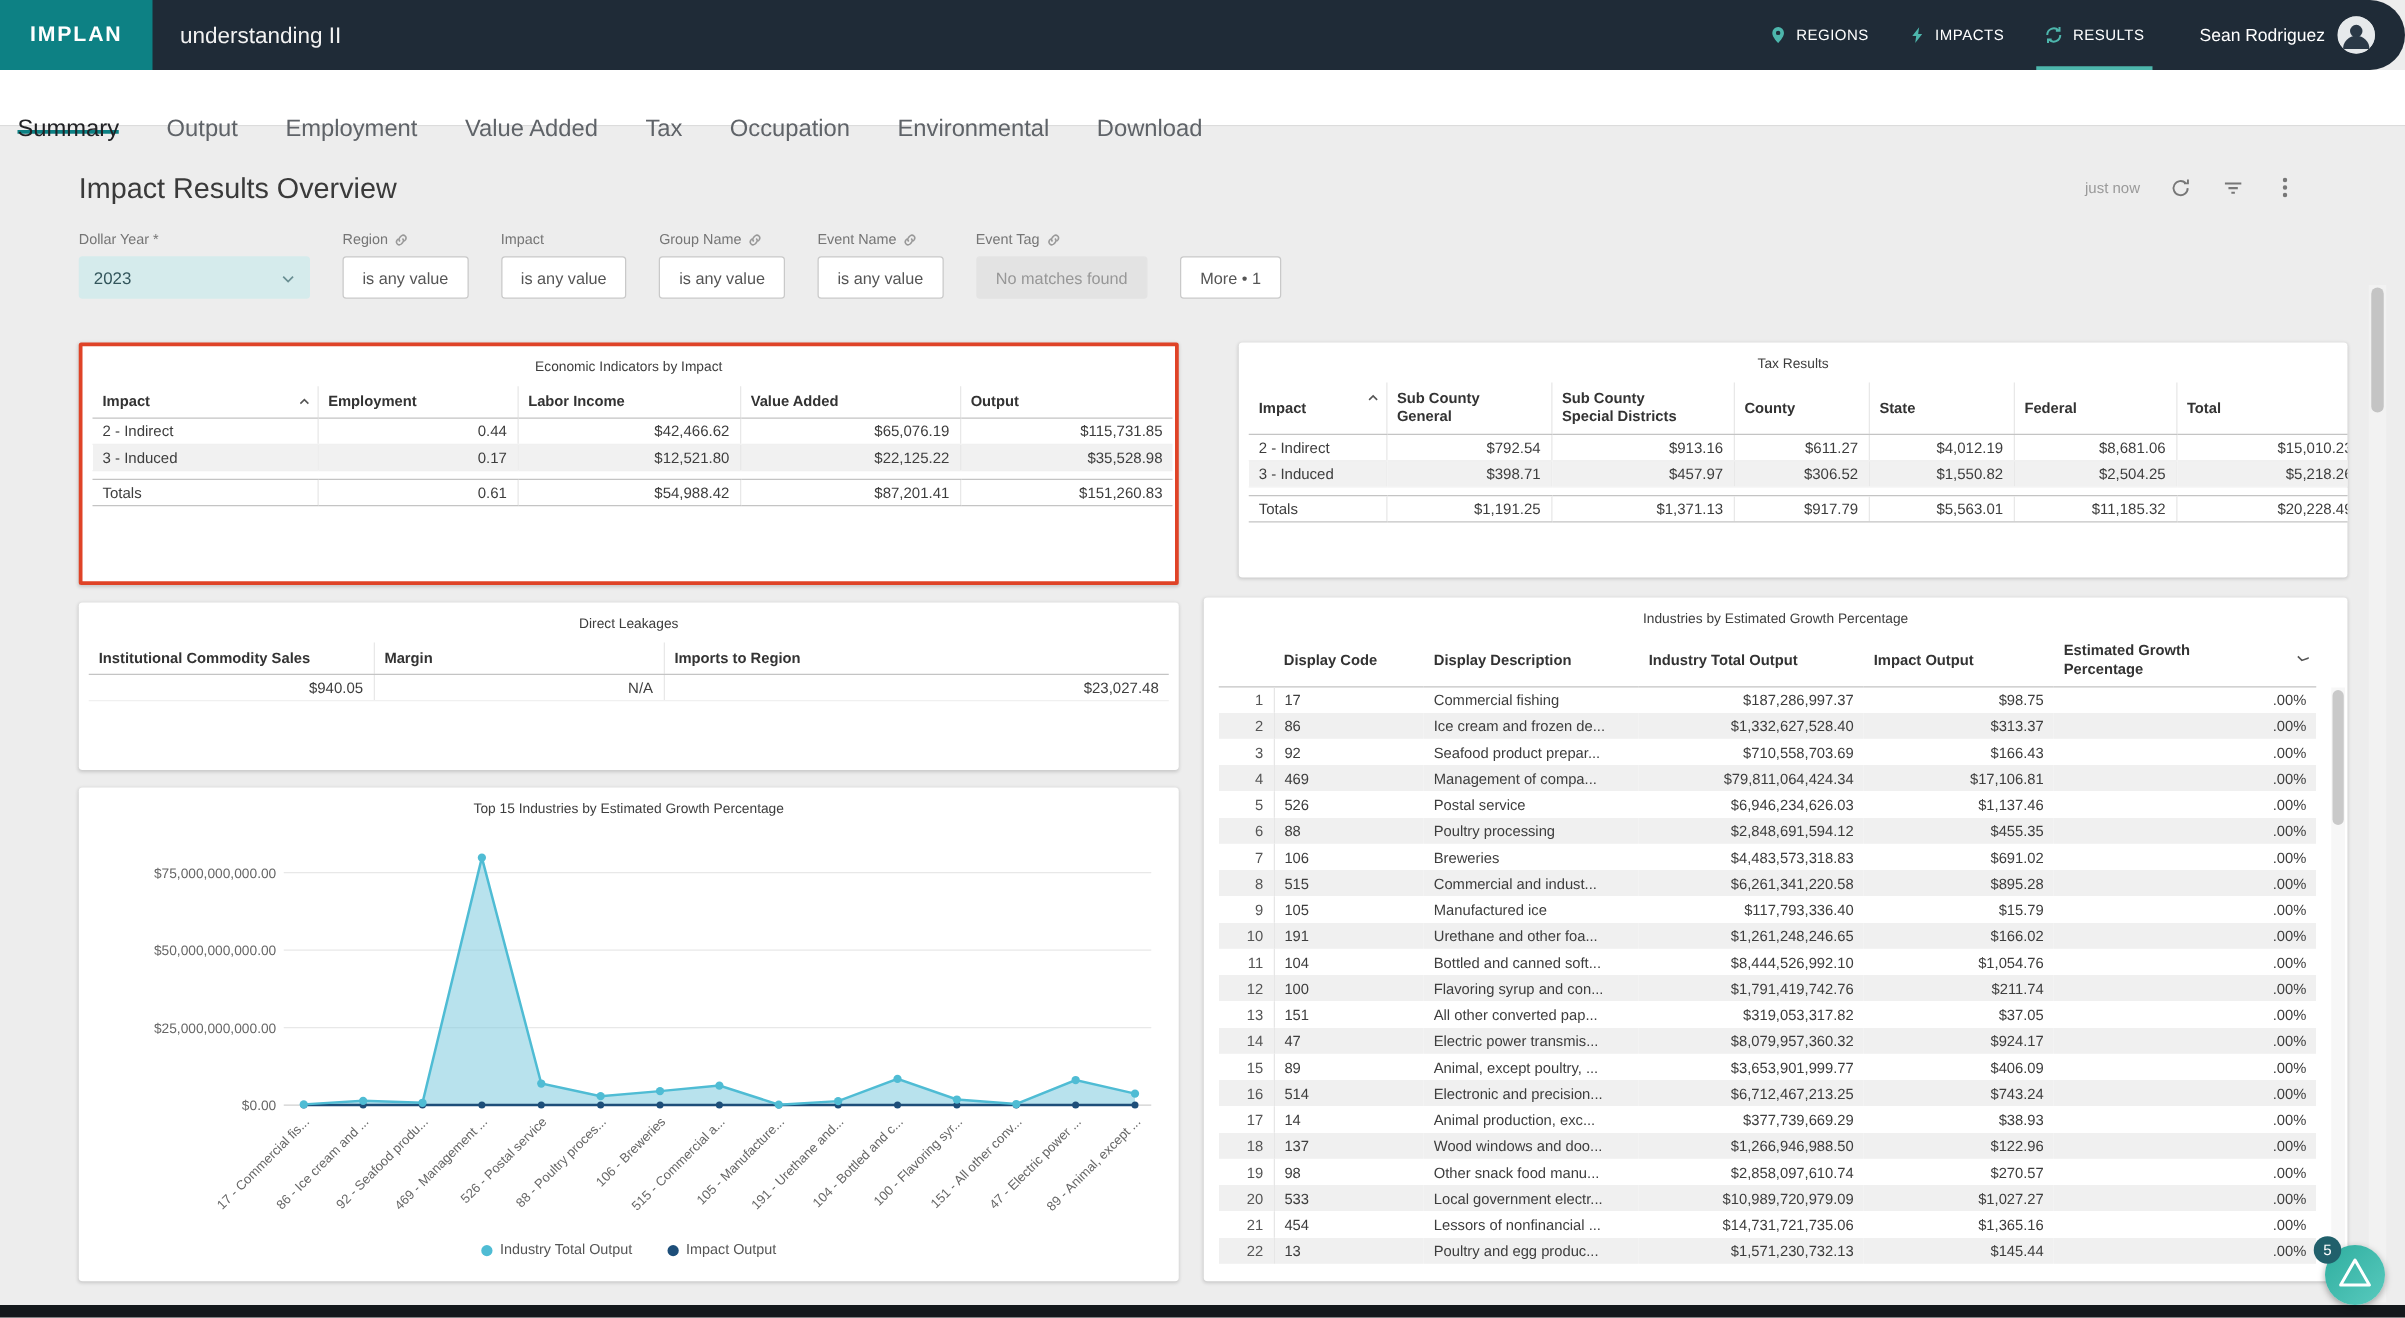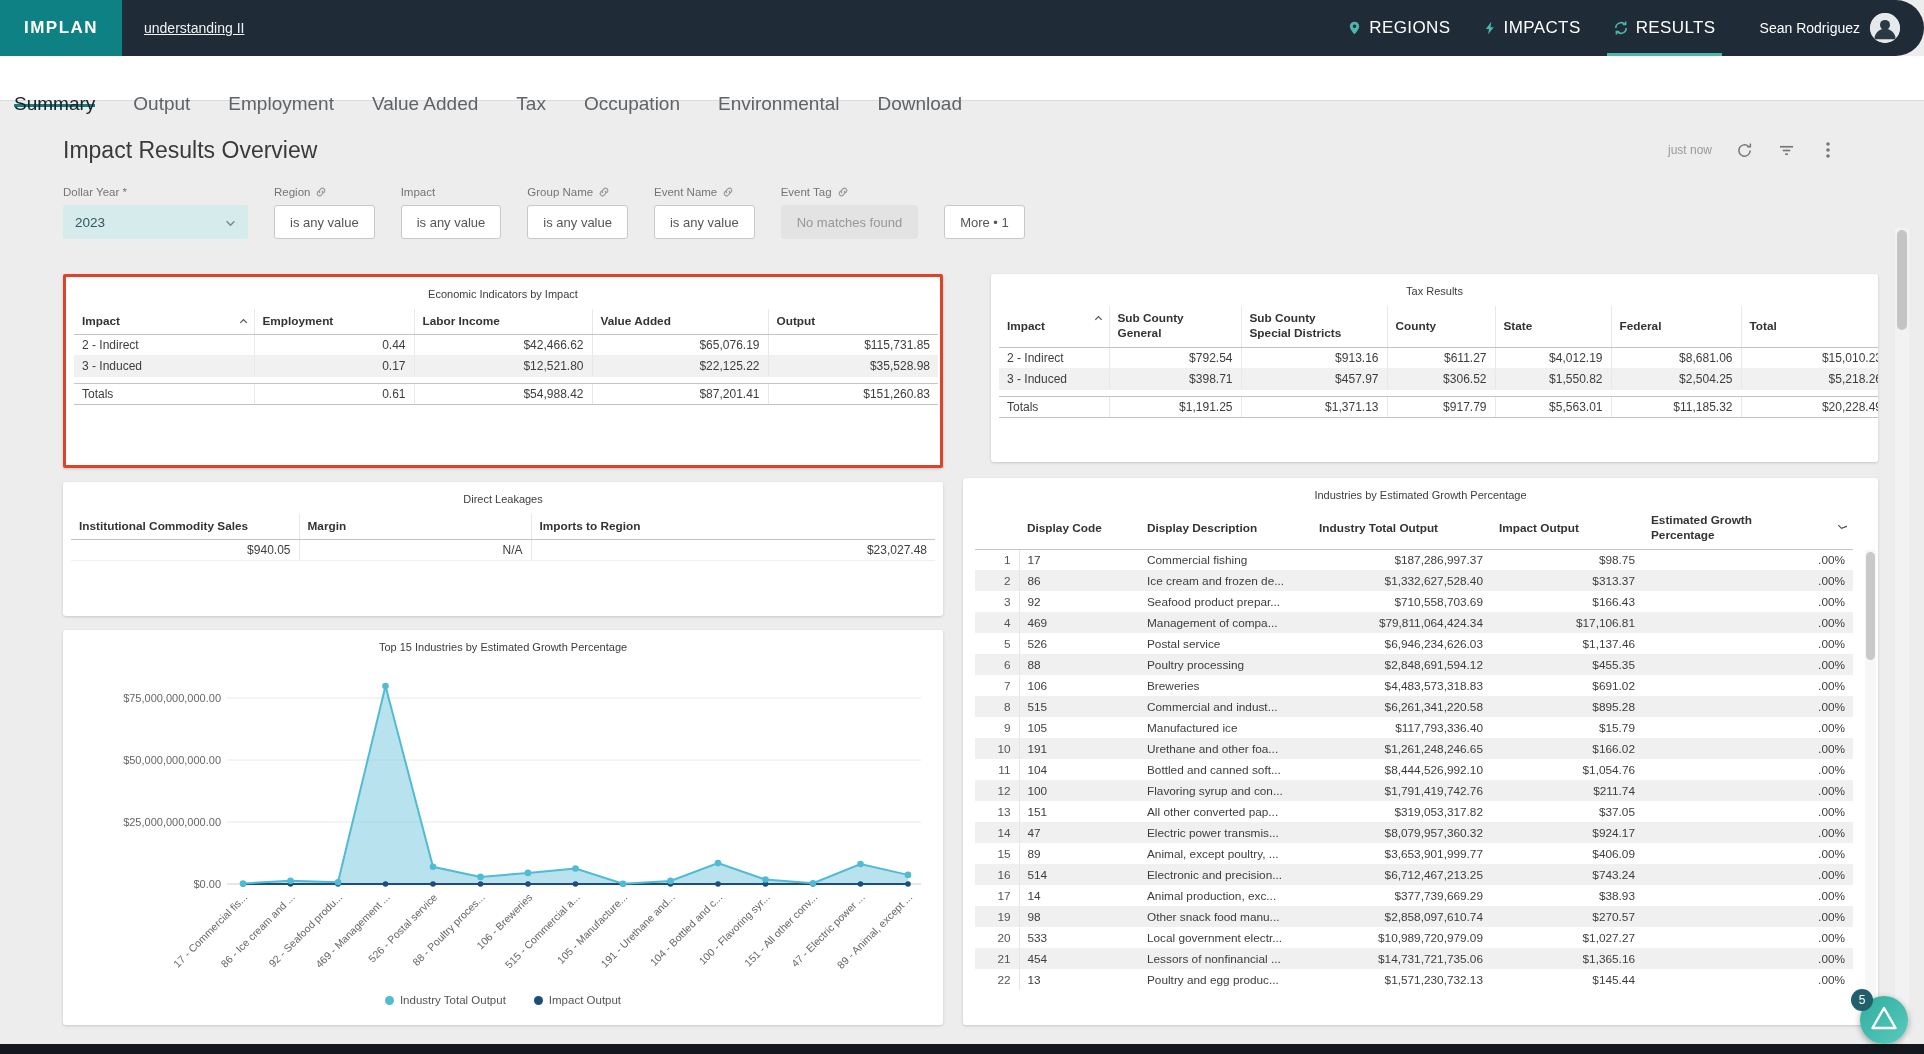--- a/index.html
+++ b/index.html
@@ -1,24 +1,24 @@
 <!DOCTYPE html>
 <html><head>
 <meta charset="utf-8">
 <style>
   *{margin:0;padding:0;box-sizing:border-box;}
   html,body{width:1924px;height:1054px;overflow:hidden;background:#ededed;font-family:"Liberation Sans",sans-serif;}
 
   
   .header{position:absolute;top:0;left:0;right:0;height:56px;background:#1f2b37;display:flex;align-items:stretch;z-index:20;border-radius:28px;}
   .logo{width:122px;background:#0d8184;color:#fff;font-size:17px;font-weight:bold;letter-spacing:1.5px;display:flex;align-items:center;justify-content:center;cursor:pointer;}
-  .project{color:#f2f2f2;font-size:14px;display:flex;align-items:center;margin-left:22px;text-decoration:underline;}
+  .project{color:#f2f2f2;font-size:18px;display:flex;align-items:center;margin-left:22px;}
   .hspacer{flex:1;}
   .nav{display:flex;margin-right:28px;}
-  .nav-item{display:flex;align-items:center;gap:7px;color:#fff;font-size:17px;letter-spacing:.4px;padding:0 16px;cursor:pointer;position:relative;}
+  .nav-item{display:flex;align-items:center;gap:7px;color:#fff;font-size:12px;letter-spacing:.4px;padding:0 16px;cursor:pointer;position:relative;}
   .nav-item.active::after{content:"";position:absolute;left:10px;right:10px;bottom:0;height:3px;background:#4db6ac;}
   .user{display:flex;align-items:center;gap:10px;color:#fff;font-size:14px;margin-right:24px;cursor:pointer;}
   .avatar{width:30px;height:30px;border-radius:50%;overflow:hidden;background:#e6e9eb;display:flex;align-items:center;justify-content:center;}
 
   
   .tabbar{position:absolute;top:56px;left:0;right:0;height:45px;background:#fff;border-bottom:1px solid #dcdcdc;display:flex;align-items:stretch;padding-left:14px;z-index:15;}
   .tab{display:flex;align-items:center;margin-right:38px;font-size:19px;color:#5f6368;border-bottom:3px solid transparent;padding-top:3px;cursor:pointer;white-space:nowrap;margin-top:45px;}
   .tab.active{color:#202124;border-bottom-color:#0d8184;}
 
   
@@ -616,20 +616,28 @@
               </tr>
               <tr>
                 <td class="rownum">17</td>
                 <td>14</td>
                 <td>Animal production, exc...</td>
                 <td class="num">$377,739,669.29</td>
                 <td class="num">$38.93</td>
                 <td class="num">.00%</td>
               </tr>
               <tr>
+                <td class="rownum">18</td>
+                <td>137</td>
+                <td>Wood windows and doo...</td>
+                <td class="num">$1,266,946,988.50</td>
+                <td class="num">$122.96</td>
+                <td class="num">.00%</td>
+              </tr>
+              <tr>
                 <td class="rownum">19</td>
                 <td>98</td>
                 <td>Other snack food manu...</td>
                 <td class="num">$2,858,097,610.74</td>
                 <td class="num">$270.57</td>
                 <td class="num">.00%</td>
               </tr>
               <tr>
                 <td class="rownum">20</td>
                 <td>533</td>

